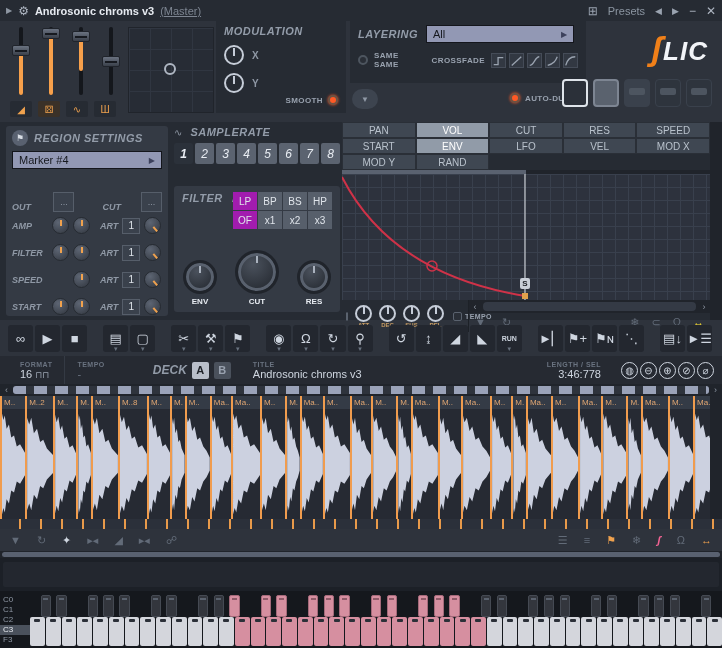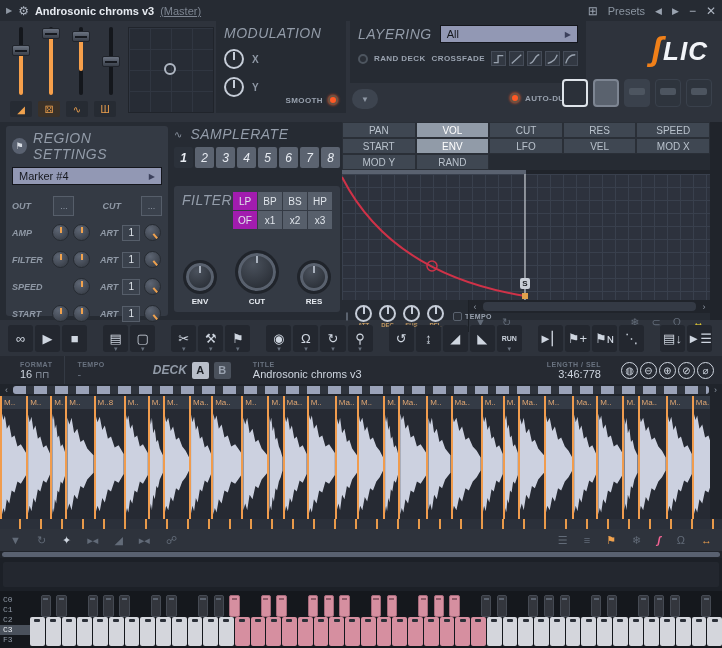--- a/index.html
+++ b/index.html
@@ -26,21 +26,21 @@
   .slider .handle { position:absolute; left:2px; top:var(--h); width:18px; height:11px; background:linear-gradient(#6a7280,#3a404a); border:1px solid #20242b; border-radius:2px; }
   .slider .handle::after { content:""; position:absolute; left:2px; right:2px; top:4px; height:2px; background:#171a20; }
   .modebtns { position:absolute; left:10px; top:80px; display:flex; gap:6px; }
   .modebtn { width:22px; height:16px; background:#262b33; border-radius:2px; display:flex; align-items:center; justify-content:center; font-size:10px; color:#f0a24e; }
   .modebtn[data-state="sel"] { background:#3a3128; }
   .xypad { position:absolute; left:128px; top:6px; width:86px; height:86px; background:#272c35; border:1px solid #20242b;
     background-image:linear-gradient(#303641 1px,transparent 1px),linear-gradient(90deg,#303641 1px,transparent 1px); background-size:21px 21px; }
   .xypad .dot { position:absolute; left:50%; top:50%; width:12px; height:12px; margin:-7px 0 0 -7px; border:2px solid #aeb6c2; border-radius:50%; }
   .subpanel { position:absolute; background:#262b33; }
   .mod-panel { left:216px; top:0; width:130px; height:92px; padding:4px 8px; }
-  .panel-title { font-style:italic; font-weight:normal; font-size:14px; color:#939ca9; letter-spacing:.5px; }
+  .panel-title { font-style:italic; font-weight:bold; font-size:11px; color:#939ca9; letter-spacing:.5px; }
   .ringknob { width:20px; height:20px; border:2px solid #c6cdd8; border-radius:50%; position:relative; }
   .ringknob::after { content:""; position:absolute; left:50%; top:1px; width:2px; height:8px; margin-left:-1px; background:#c6cdd8; }
   .mod-row { display:flex; align-items:center; gap:8px; margin-top:8px; }
   .mod-axis { font-size:10px; font-weight:bold; color:#8f98a5; }
   .smooth-wrap { position:absolute; right:8px; bottom:8px; display:flex; align-items:center; gap:5px; }
   .tinylabel { font-size:8px; font-weight:bold; color:#99a2af; letter-spacing:.4px; }
   .led { width:10px; height:10px; border-radius:50%; background:#2a2f37; border:2px solid #4d555f; }
   .led.on { background:#ff5a26; box-shadow:0 0 4px #ff5a26 inset, 0 0 3px #ff5a26; border-color:#6a5243; }
   .lay-panel { left:350px; top:0; width:236px; height:62px; padding:4px 8px; }
   .lay-head { display:flex; align-items:center; gap:8px; }
@@ -70,21 +70,21 @@
   .reg-head { display:flex; align-items:center; gap:6px; }
   .flagcirc { width:16px; height:16px; border-radius:50%; background:#596170; color:#d8dde4; font-size:9px; display:flex; align-items:center; justify-content:center; }
   .reg-rows { }
   .reg-row { display:flex; align-items:center; height:27px; gap:4px; }
   .reg-label { width:36px; font-style:italic; font-weight:bold; font-size:9px; color:#8f98a5; }
   .knob-s { width:17px; height:17px; border-radius:50%; background:radial-gradient(circle at 35% 30%, #5d6573, #3c424c 75%); border:1px solid #262b32; position:relative; }
   .knob-s::after { content:""; position:absolute; left:50%; top:2px; width:2px; height:6px; margin-left:-1px; background:#f0a24e; transform-origin:1px 6.5px; transform:rotate(var(--rot,0deg)); }
   .knob-hidden { visibility:hidden; }
   .art-lbl { font-style:italic; font-weight:bold; font-size:9px; color:#8f98a5; margin-left:6px; }
   .artbox { width:18px; height:16px; background:#3a414c; border:1px solid #565e6a; color:#dfe4ea; font-size:10px; display:flex; align-items:center; justify-content:center; }
-  .outcut { display:flex; align-items:center; height:26px; gap:20px; margin-top:8px; }
+  .outcut { display:flex; align-items:flex-end; height:26px; gap:20px; margin-top:17px; }
   .valbox { width:34px; height:20px; background:#3a414c; border:1px solid #565e6a; color:#8f98a5; font-size:9px; display:flex; align-items:center; justify-content:center; }
   .artic { position:absolute; left:174px; top:4px; width:166px; }
   .artic-head { display:flex; gap:8px; align-items:center; }
   .artic-icon { color:#8f98a5; font-size:10px; }
   .slots { display:flex; gap:2px; margin-top:5px; }
   .slot { width:19px; height:21px; background:#5b6370; color:#e8ecf2; font-size:12px; font-style:italic; display:flex; align-items:center; justify-content:center; border-radius:2px; }
   .slot[data-state="on"] { background:#2b313a; font-weight:bold; }
   .filterpanel { position:absolute; left:174px; top:64px; width:166px; height:126px; background:#343a44; border-radius:3px; padding:6px 8px; }
   .filter-head { display:flex; align-items:center; gap:8px; }
   .fbtns { position:absolute; right:8px; top:6px; display:grid; grid-template-columns:repeat(4,24px); grid-auto-rows:18px; gap:1px; }
@@ -177,21 +177,21 @@
   .bicon { font-size:11px; color:#626b78; }
   .bicon[data-c="lit"] { color:#cfd6e0; }
   .bicon[data-c="orange"] { color:#f0a24e; }
   .bicon[data-c="pink"] { color:#f06292; font-weight:bold; font-style:italic; }
   .thinscroll { height:7px; background:#20242b; padding:1px 2px; }
   .thinscroll i { display:block; height:100%; width:100%; background:#596170; border-radius:3px; }
   .gapzone { height:33px; background:#1c2027; padding:4px 3px; }
   .gapzone i { display:block; height:100%; background:#23272f; border-radius:2px; }
 
   
-  .kbzone { height:57px; display:flex; background:#15181d;font-family:Liberation Mono, monospace; }
+  .kbzone { height:57px; display:flex; background:#15181d; }
   .kblabels { width:30px; display:flex; flex-direction:column; justify-content:center; }
   .kblabel { font-size:8px; color:#8f98a5; line-height:10px; padding-left:3px; }
   .kblabel[data-state="on"] { background:#4a515c; color:#e8ecf2; position:relative; }
   .kblabel[data-state="on"]::after { content:""; position:absolute; right:-6px; top:1px; border-left:6px solid #4a515c; border-top:4px solid transparent; border-bottom:4px solid transparent; }
   .keys { flex:1; position:relative; padding-top:4px; }
   .whites { position:absolute; left:0; right:0; top:26px; bottom:2px; display:flex; gap:1px; }
   .wkey { flex:1; background:#d4d6dc; border-radius:2px; position:relative; }
   .wkey::after { content:""; position:absolute; left:30%; right:30%; top:2px; height:3px; background:#2b3038; border-radius:1px; }
   .wkey[data-state="m"] { background:#d68fa0; }
   .blacks { position:absolute; left:0; right:0; top:4px; height:22px; }
@@ -286,21 +286,21 @@
   <div class="subpanel lay-panel">
     <div class="lay-head">
       <span class="panel-title">LAYERING</span>
       <span class="dropdown">
         <span>All</span>
         <span class="dd-arrow">▶</span>
       </span>
     </div>
     <div class="lay-row2">
       <span class="led"></span>
-      <span class="tinylabel">RAND DECK</span>
+      <span class="tinylabel">SAME SAME</span>
       <span class="tinylabel">CROSSFADE</span>
       <span class="xfade-btns">
 
           <span class="xfade"><svg viewBox="0 0 15 15">
               <path d="M2 11 H7 V3 H13"></path>
             </svg></span>
 
           <span class="xfade"><svg viewBox="0 0 15 15">
               <path d="M2 12 L13 2"></path>
             </svg></span>
@@ -701,20 +701,24 @@
 </div>
 
 <div class="waveform">
   <span style="display:flex; flex:1;">
 
       <div class="slice" style="flex:24 1 0" data-shape="a">
         <span class="slice-label">M..</span>
         <span class="wave"></span>
       </div>
 
+      <div class="slice" style="flex:27 1 0" data-shape="b">
+        <span class="slice-label">M..2</span>
+        <span class="wave"></span>
+      </div>
 
 
       <div class="slice" style="flex:22 1 0" data-shape="d">
         <span class="slice-label">M..</span>
         <span class="wave"></span>
       </div>
 
       <div class="slice" style="flex:13 1 0" data-shape="a">
         <span class="slice-label">M.</span>
         <span class="wave"></span>

